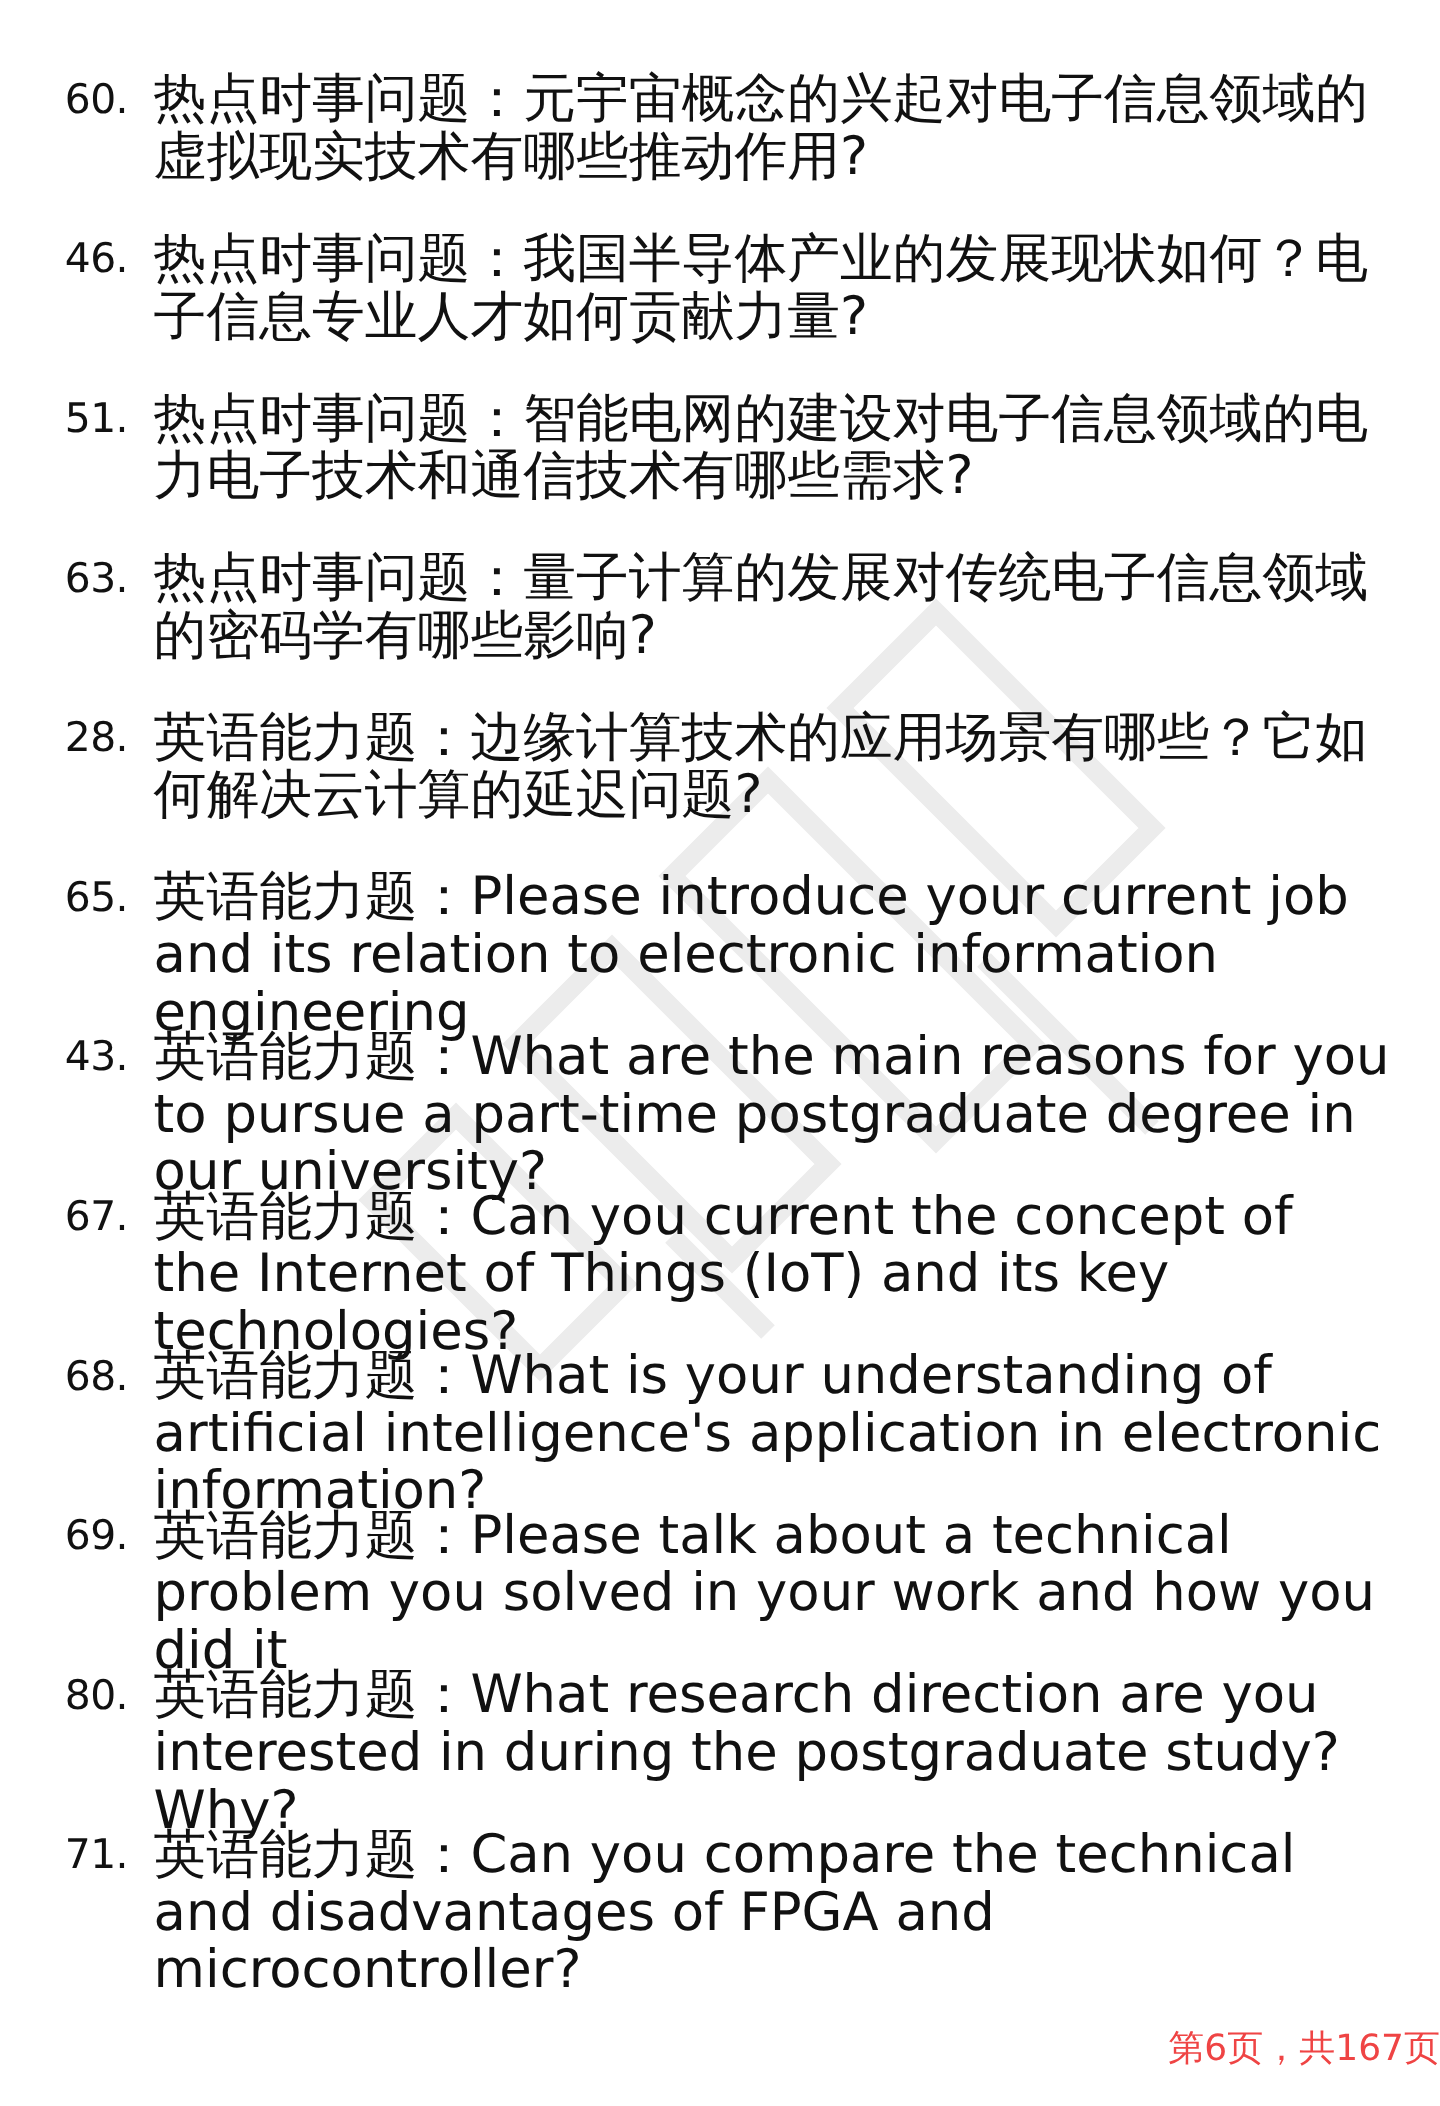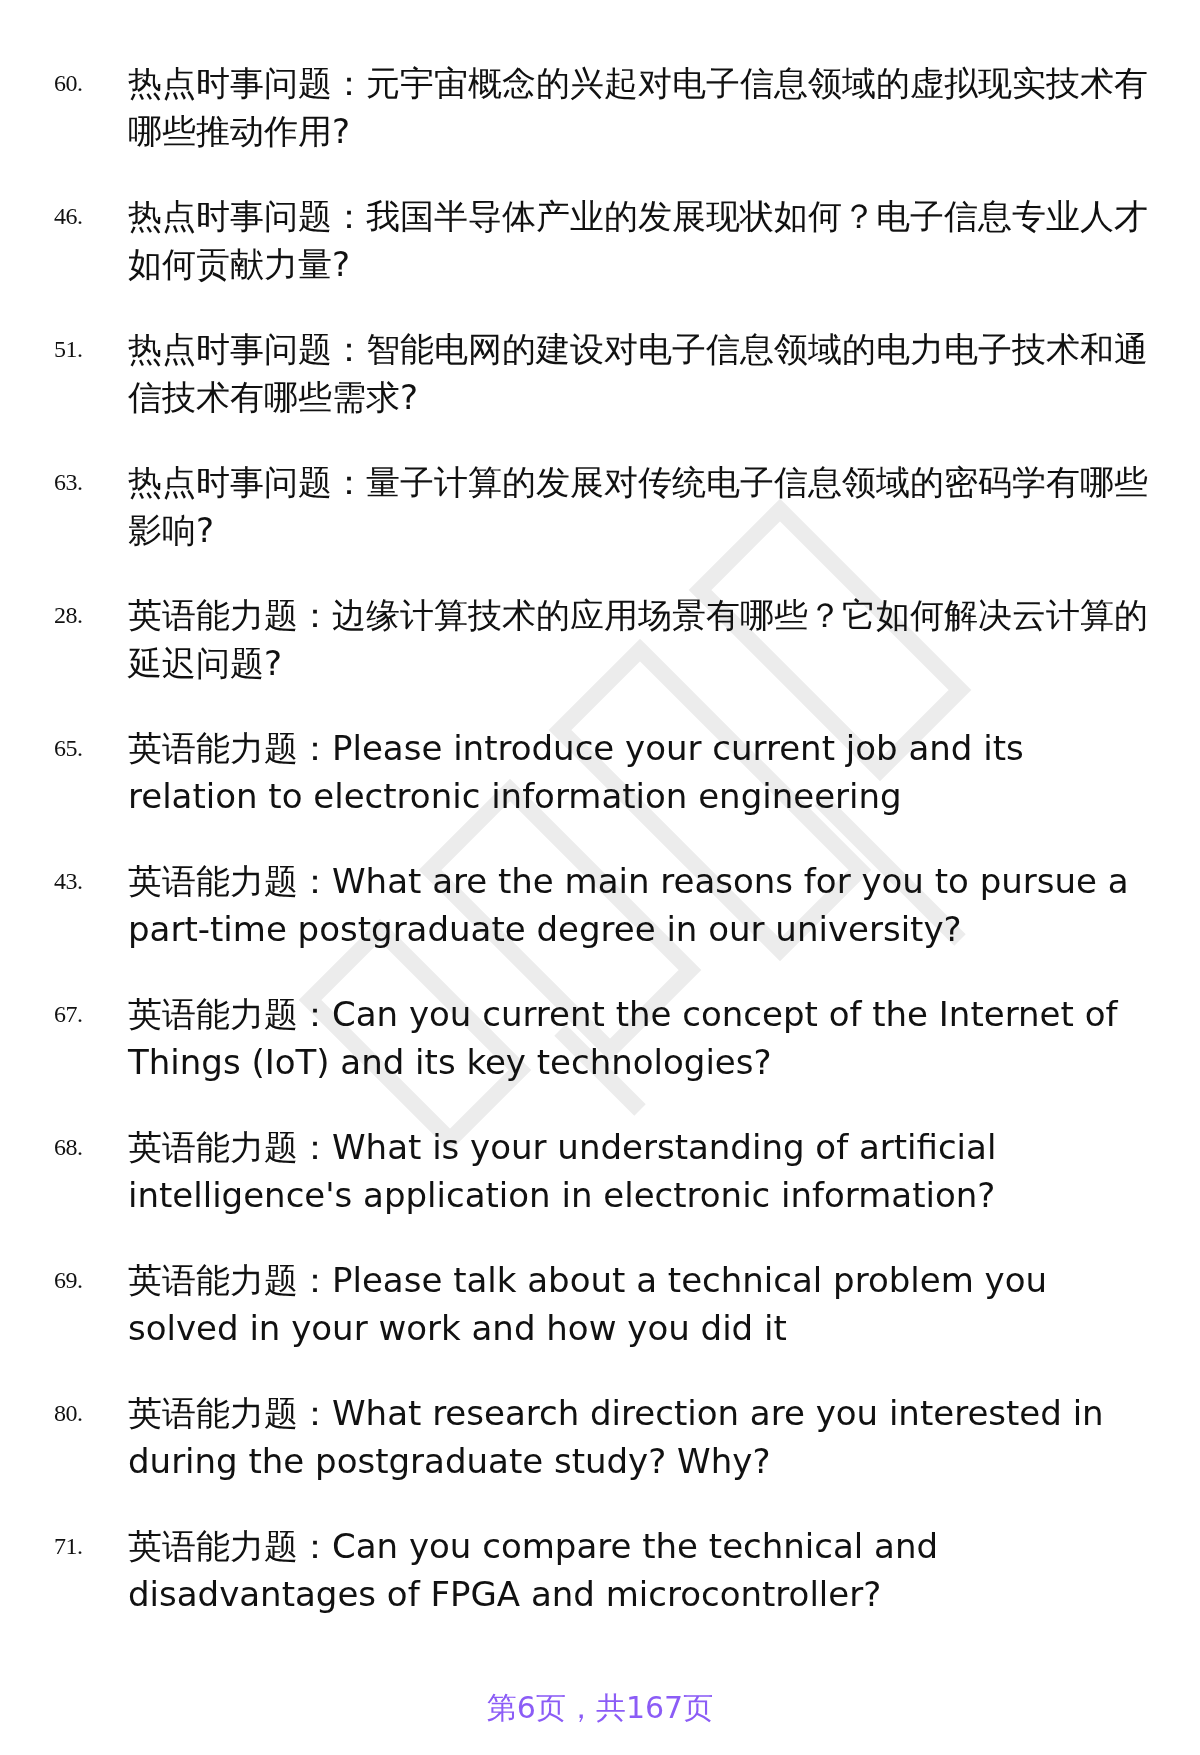--- a/index.html
+++ b/index.html
@@ -9,30 +9,30 @@
     color: #111111;
   }
   .watermark {
     position: absolute; left: 260px; top: 470px; width: 800px; height: 700px;
     pointer-events: none; z-index: 0;
   }
   .list { position: absolute; left: 0; top: 0; width: 1200px; z-index: 1; }
   .item { position: absolute; left: 0; width: 1200px; }
   .num {
     position: absolute; left: 54px; top: 0; width: 72px;
-    font-size: 24px; line-height: 48px; letter-spacing: -0.5px; font-family: Liberation Serif, serif;
+    font-size: 34px; line-height: 48px; letter-spacing: -0.5px;
   }
   .text {
     position: absolute; left: 128px; top: 0; width: 1030px;
-    font-size: 34px; line-height: 48px; letter-spacing: 0px;
+    font-size: 44px; line-height: 48px; letter-spacing: 0px;
     word-break: normal;
   }
   .footer {
-    position: absolute; left: 0; width: 1200px; top: 1688px; text-align: center;
-    font-size: 30px; line-height: 40px; color: #8b5cf6; z-index: 1;
+    position: absolute; left: 0; width: 1200px; top: 1688px; text-align: right;
+    font-size: 30px; line-height: 40px; color: #ef4444; z-index: 1;
   }
 </style>
 </head>
 <body>
 
 <svg class="watermark" viewBox="0 0 800 700" xmlns="http://www.w3.org/2000/svg">
   <g fill="none" stroke="#ececec" stroke-width="16" stroke-linejoin="miter">
     <path d="M520 40 L700 220 L620 300 L440 120 Z"></path>
     <path d="M380 180 L600 400 L520 480 L300 260 Z"></path>
     <path d="M250 320 L430 500 L350 580 L170 400 Z"></path>

